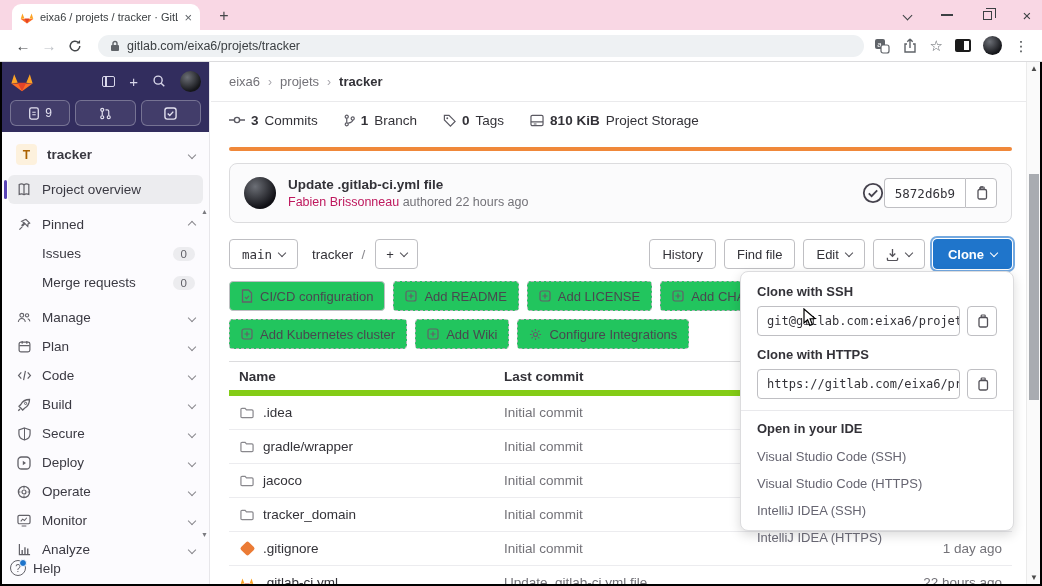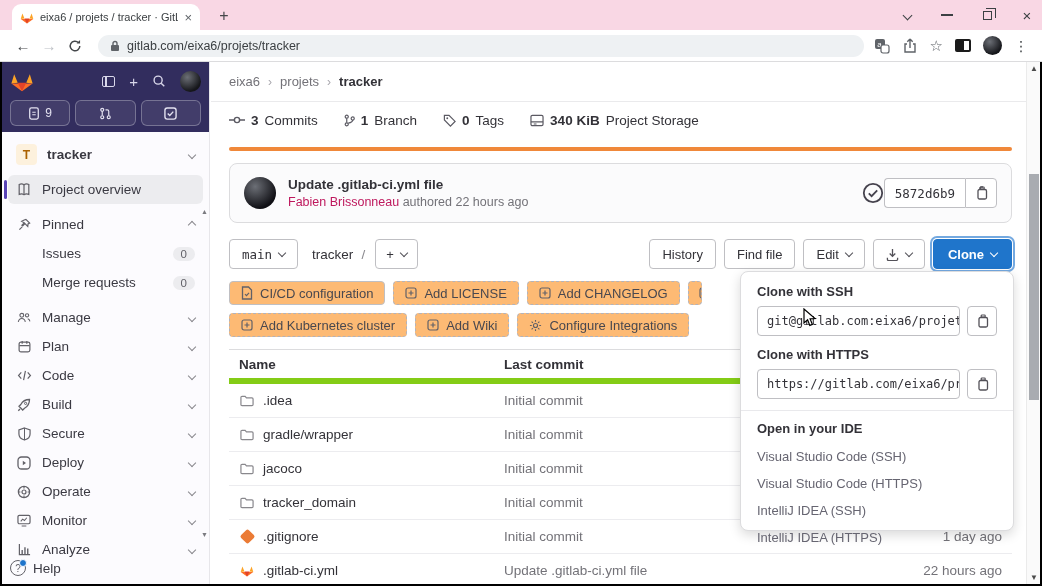--- a/index.html
+++ b/index.html
@@ -115,22 +115,22 @@
   .btn .bchev{ width:6px; height:6px; border-right:1.4px solid #535158; border-bottom:1.4px solid #535158;
                transform:rotate(45deg); margin-top:-3px; }
   .btn-mono{ font-family:"DejaVu Sans Mono",monospace; font-size:12.5px; }
   .path-frag{ display:flex; align-items:center; gap:8px; margin-left:14px; font-size:13.5px; }
   .path-sep{ color:#89888d; }
   .actions-right{ margin-left:auto; display:flex; align-items:center; gap:8px; }
   .btn-clone{ background:#1f75cb; border-color:#1f75cb; color:#fff; font-weight:bold; padding:4px 14px;
               box-shadow:0 0 0 1px #fff, 0 0 0 3px #74a9e0; }
   .btn-clone .bchev{ border-color:#fff; }
   .chips-row{ display:flex; gap:8px; margin-top:12px; }
-  .chip{ height:24px; display:inline-flex; align-items:center; gap:7px; padding:0 11px; font-size:13px;
-         color:#49484f; border:1px solid #bfbfc3; border-radius:4px; background:#fdba74; white-space:nowrap; }
+  .chip{ height:30px; display:inline-flex; align-items:center; gap:7px; padding:0 11px; font-size:13px;
+         color:#49484f; border:1px solid #bfbfc3; border-radius:4px; background:#22c55e; white-space:nowrap; }
   .chip.dashed{ border-style:dashed; border-color:#b4b3b9; }
   .chip .cic{ color:#626168; display:flex; }
   .chip.partial{ width:14px; padding:0 0 0 10px; overflow:hidden; }
   
   .ftable{ margin-top:12px; border-top:1px solid #dcdcde; font-size:13.5px; }
   .frow{ display:flex; align-items:center; height:34px; border-bottom:1px solid #ececef; padding:0 10px; }
   .frow.head{ font-weight:bold; border-bottom:6px solid #84cc16; }
   .col-name{ width:265px; display:flex; align-items:center; gap:8px; min-width:0; }
   .col-commit{ flex:1; color:#737278; }
   .frow.head .col-commit{ color:#333238; }
@@ -456,21 +456,21 @@
         <b>0</b>
         <span>Tags</span>
       </span>
       <span class="stat">
         <span class="ic">
           <svg class="ticon" width="14" height="13" viewBox="0 0 15 14">
               <rect x="1" y="1.5" width="13" height="11" rx="1.5" fill="none" stroke="#5b5a63" stroke-width="1.3"></rect>
               <path d="M1 8.5h13M4 10.7h3" stroke="#5b5a63" stroke-width="1.2"></path>
             </svg>
         </span>
-        <b>340 KiB</b>
+        <b>810 KiB</b>
         <span>Project Storage</span>
       </span>
     </div>
 
     <div class="content">
       <div class="loadbar"></div>
 
       <div class="commit-card">
         <span class="avatar-md"></span>
         <div class="commit-lines">
@@ -542,20 +542,29 @@
           </span>
           <span>CI/CD configuration</span>
         </span>
         <span class="chip dashed">
           <span class="cic">
             <svg class="ticon" width="12" height="12" viewBox="0 0 12 12">
                 <rect x="1" y="1" width="10" height="10" rx="2" fill="none" stroke="#626168" stroke-width="1.2"></rect>
                 <path d="M6 3.5v5M3.5 6h5" stroke="#626168" stroke-width="1.2"></path>
               </svg>
           </span>
+          <span>Add README</span>
+        </span>
+        <span class="chip dashed">
+          <span class="cic">
+            <svg class="ticon" width="12" height="12" viewBox="0 0 12 12">
+                <rect x="1" y="1" width="10" height="10" rx="2" fill="none" stroke="#626168" stroke-width="1.2"></rect>
+                <path d="M6 3.5v5M3.5 6h5" stroke="#626168" stroke-width="1.2"></path>
+              </svg>
+          </span>
           <span>Add LICENSE</span>
         </span>
         <span class="chip dashed">
           <span class="cic">
             <svg class="ticon" width="12" height="12" viewBox="0 0 12 12">
                 <rect x="1" y="1" width="10" height="10" rx="2" fill="none" stroke="#626168" stroke-width="1.2"></rect>
                 <path d="M6 3.5v5M3.5 6h5" stroke="#626168" stroke-width="1.2"></path>
               </svg>
           </span>
           <span>Add CHANGELOG</span>

